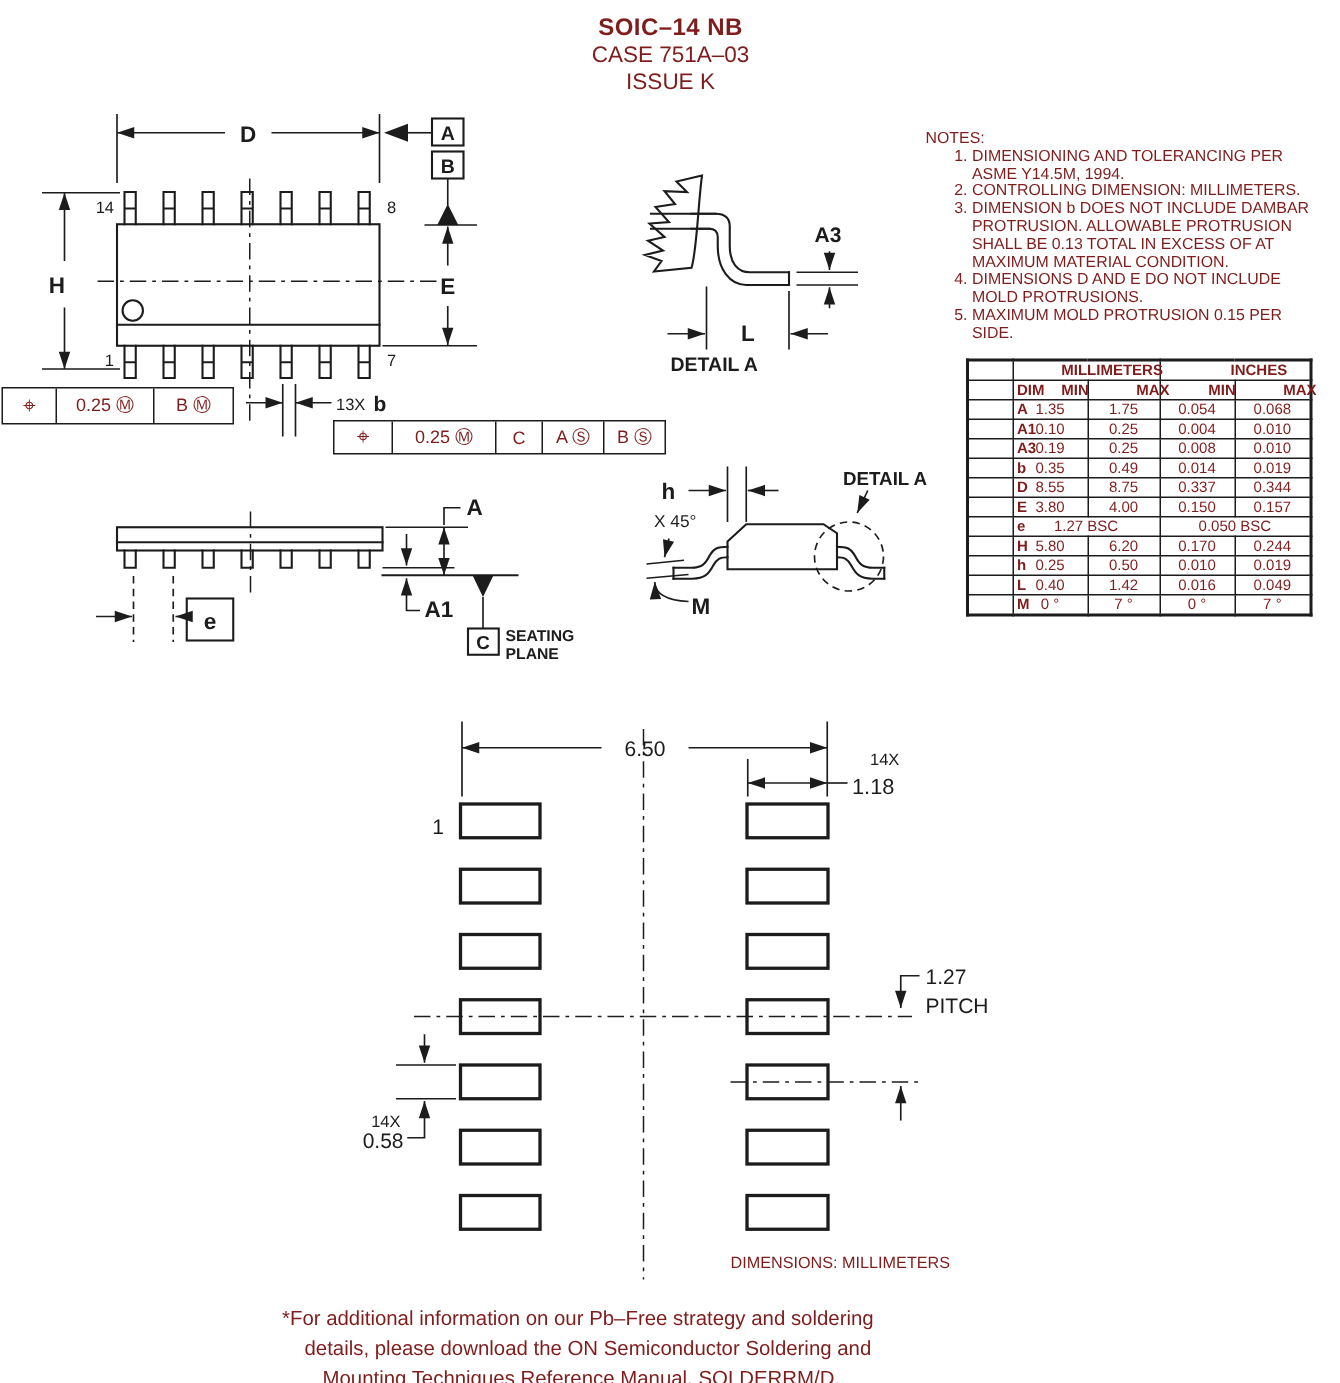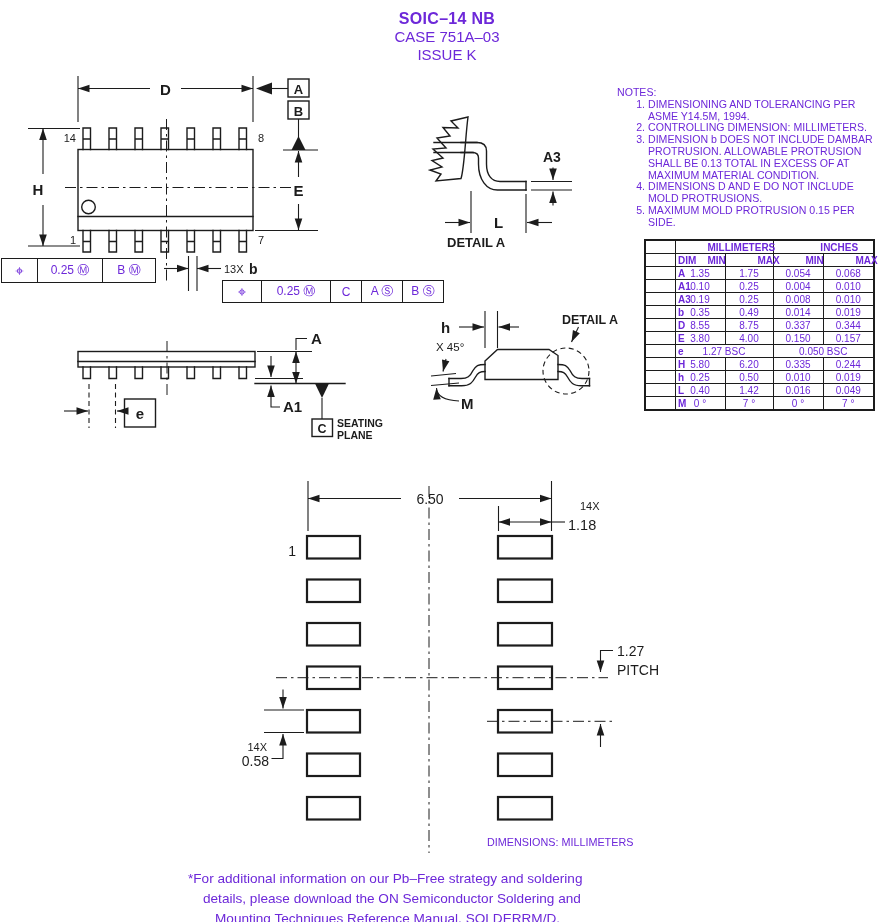--- a/index.html
+++ b/index.html
@@ -1,17 +1,17 @@
 <!DOCTYPE html>
 <html><head>
 <meta charset="utf-8">
 <style>
   html,body{margin:0;padding:0;background:#fff;}
   .page{position:relative;width:893px;height:922px;background:#fff;overflow:hidden;
-        font-family:"Liberation Sans","DejaVu Sans",sans-serif;color:#6d28d9;}
+        font-family:"Liberation Sans","DejaVu Sans",sans-serif;color:#7f1d1d;}
   .abs{position:absolute;}
   svg{position:absolute;overflow:visible;}
   svg text{font-family:"Liberation Sans","DejaVu Sans",sans-serif;fill:#1c1c1c;}
   .ln{stroke:#1c1c1c;stroke-width:1.4;fill:none;stroke-linecap:square;}
   .thin{stroke:#1c1c1c;stroke-width:1.1;fill:none;stroke-linecap:butt;}
   .thick{stroke:#1c1c1c;stroke-width:2.2;fill:none;}
   .dd{stroke:#1c1c1c;stroke-width:1;fill:none;stroke-dasharray:11 4 2.5 4;}
   .dsh{stroke:#1c1c1c;stroke-width:1.1;fill:none;stroke-dasharray:5 3.5;}
   .blk{fill:#1c1c1c;stroke:none;}
   .s11{font-size:11px;} .s115{font-size:11.5px;}
@@ -342,21 +342,21 @@
         </tr>
       <tr>
           <th>e</th>
           <td colspan="2">1.27 BSC</td>
           <td colspan="2">0.050 BSC</td>
         </tr>
       <tr>
           <th>H</th>
           <td>5.80</td>
           <td>6.20</td>
-          <td>0.335</td>
+          <td>0.170</td>
           <td>0.244</td>
         </tr>
       <tr>
           <th>h</th>
           <td>0.25</td>
           <td>0.50</td>
           <td>0.010</td>
           <td>0.019</td>
         </tr>
       <tr>

